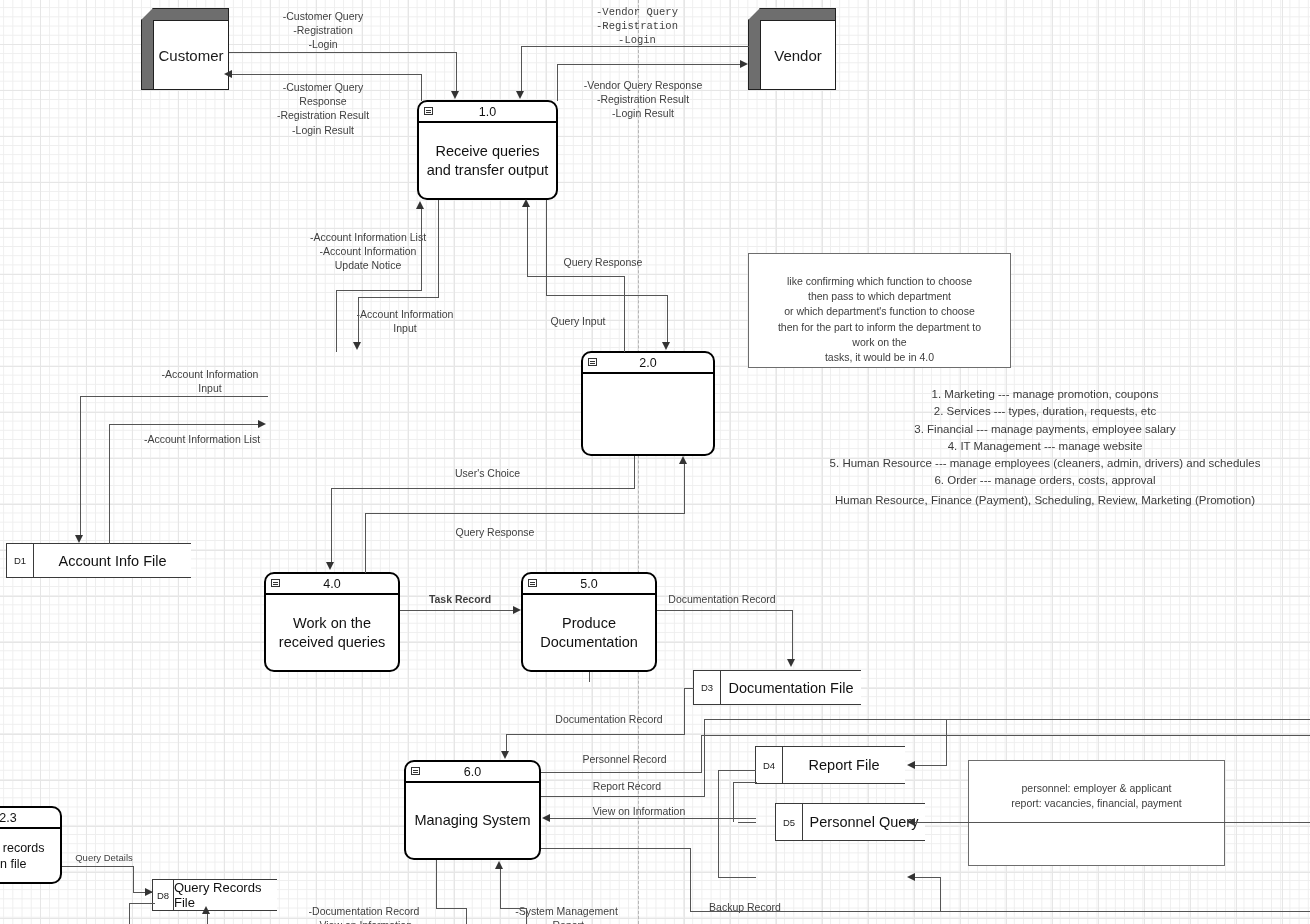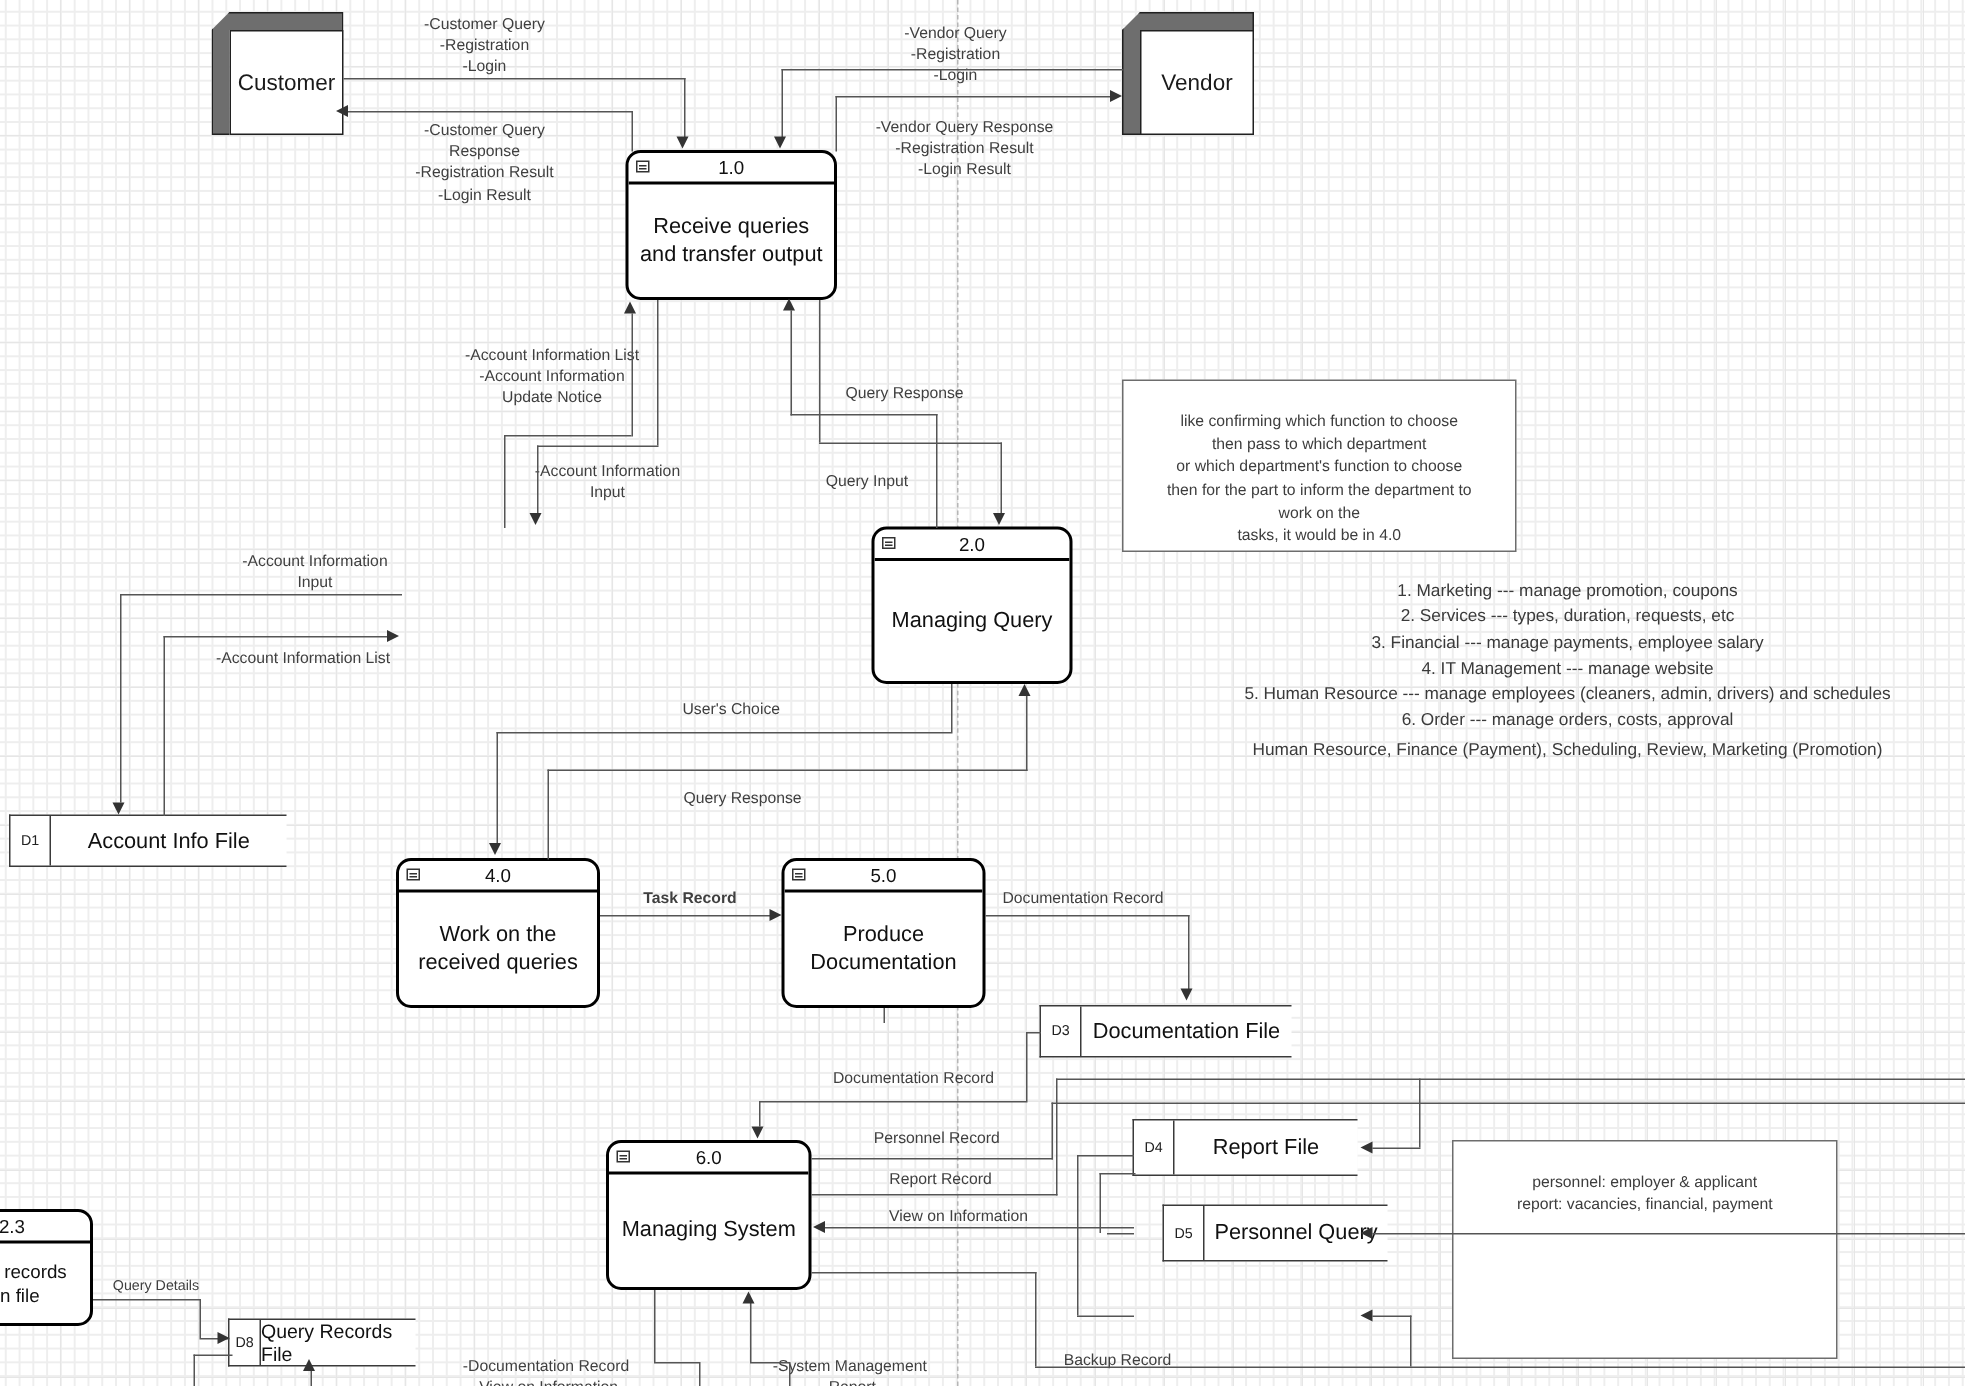--- a/index.html
+++ b/index.html
@@ -140,21 +140,20 @@
     <div class="pbody" style="white-space:pre-line;">Receive queries
 and transfer output</div>
   </div>
 
 
   <div class="process" style="left:581px;top:351px;width:134px;height:105px;">
     <div class="phead">
       <span class="pmark"></span>
       <span>2.0</span>
     </div>
-    <div class="pbody" style="white-space:pre-line;">Managing Query</div>
   </div>
 
   <div class="process" style="left:264px;top:572px;width:136px;height:100px;">
     <div class="phead">
       <span class="pmark"></span>
       <span>4.0</span>
     </div>
     <div class="pbody" style="white-space:pre-line;">Work on the
 received queries</div>
   </div>
@@ -212,42 +211,42 @@
   </div>
 
   <div class="note" style="left:748px;top:253px;width:263px;height:115px;">
     <span style="white-space:pre-line;">like confirming which function to choose
 then pass to which department
 or which department's function to choose
 then for the part to inform the department to work on the
 tasks, it would be in 4.0</span>
   </div>
 
-  <div class="note" style="left:968px;top:760px;width:257px;height:146px;">
+  <div class="note" style="left:968px;top:760px;width:257px;height:106px;">
     <span style="white-space:pre-line;">personnel:   employer &amp; applicant
 report: vacancies, financial, payment</span>
   </div>
 
   <div class="ftext big" style="left:780px;top:386px;width:530px;">1. Marketing --- manage promotion, coupons
 2. Services --- types, duration, requests, etc
 3. Financial --- manage payments, employee salary
 4. IT Management --- manage website
 5. Human Resource --- manage employees (cleaners, admin, drivers) and schedules
 6. Order --- manage orders, costs, approval</div>
 
   <div class="ftext big" style="left:780px;top:492px;width:530px;">Human Resource, Finance (Payment), Scheduling, Review, Marketing (Promotion)</div>
 
   <div class="ftext" style="left:258px;top:9px;width:130px;">-Customer Query
 -Registration
 -Login</div>
   <div class="ftext" style="left:255px;top:80px;width:136px;">-Customer Query
 Response
 -Registration Result
 -Login Result</div>
-  <div class="ftext" style="left:573px;top:15px;width:128px;">-Vendor Query
+  <div class="ftext" style="left:573px;top:5px;width:128px;font-family:Liberation Mono, monospace;">-Vendor Query
 -Registration
 -Login</div>
   <div class="ftext" style="left:565px;top:78px;width:156px;">-Vendor Query Response
 -Registration Result
 -Login Result</div>
 
   <div class="ftext" style="left:284px;top:230px;width:168px;">-Account Information List
 -Account Information
 Update Notice</div>
   <div class="ftext" style="left:340px;top:307px;width:130px;">-Account Information

